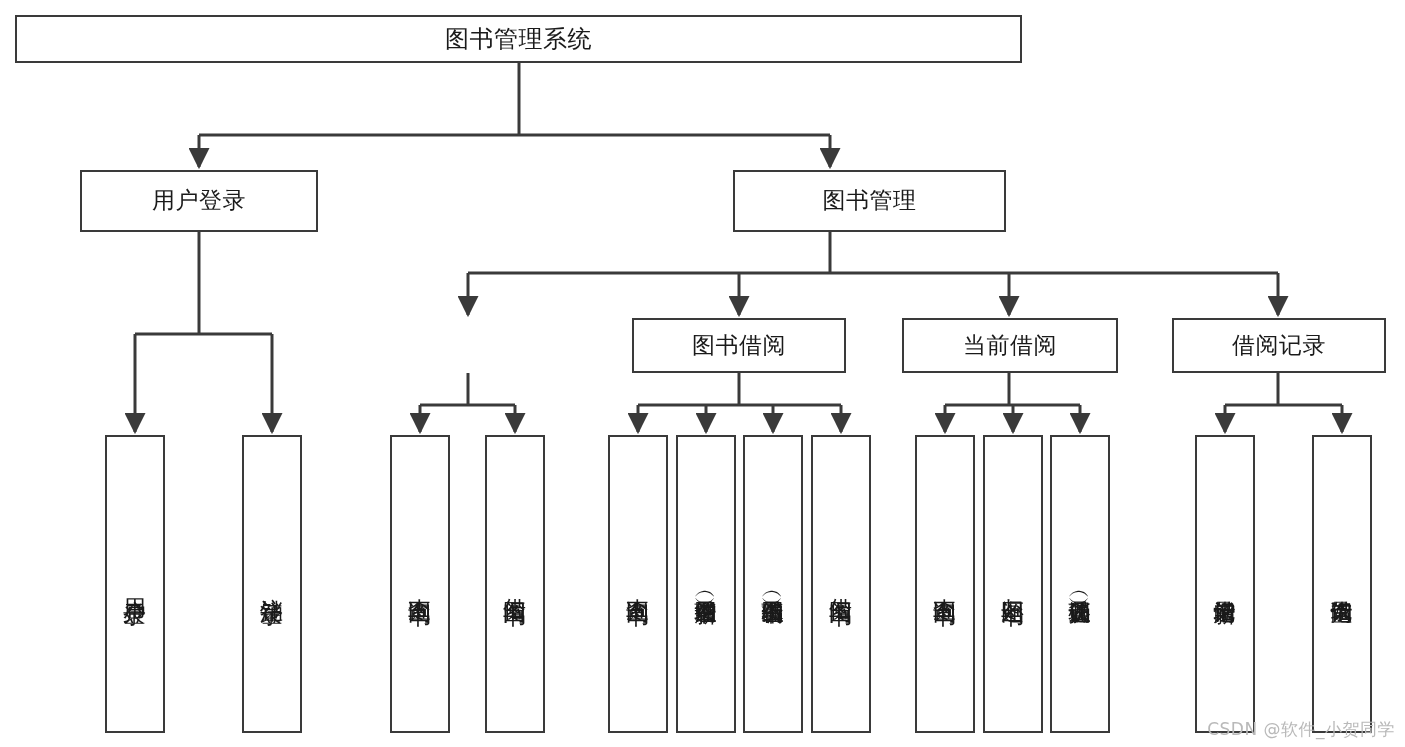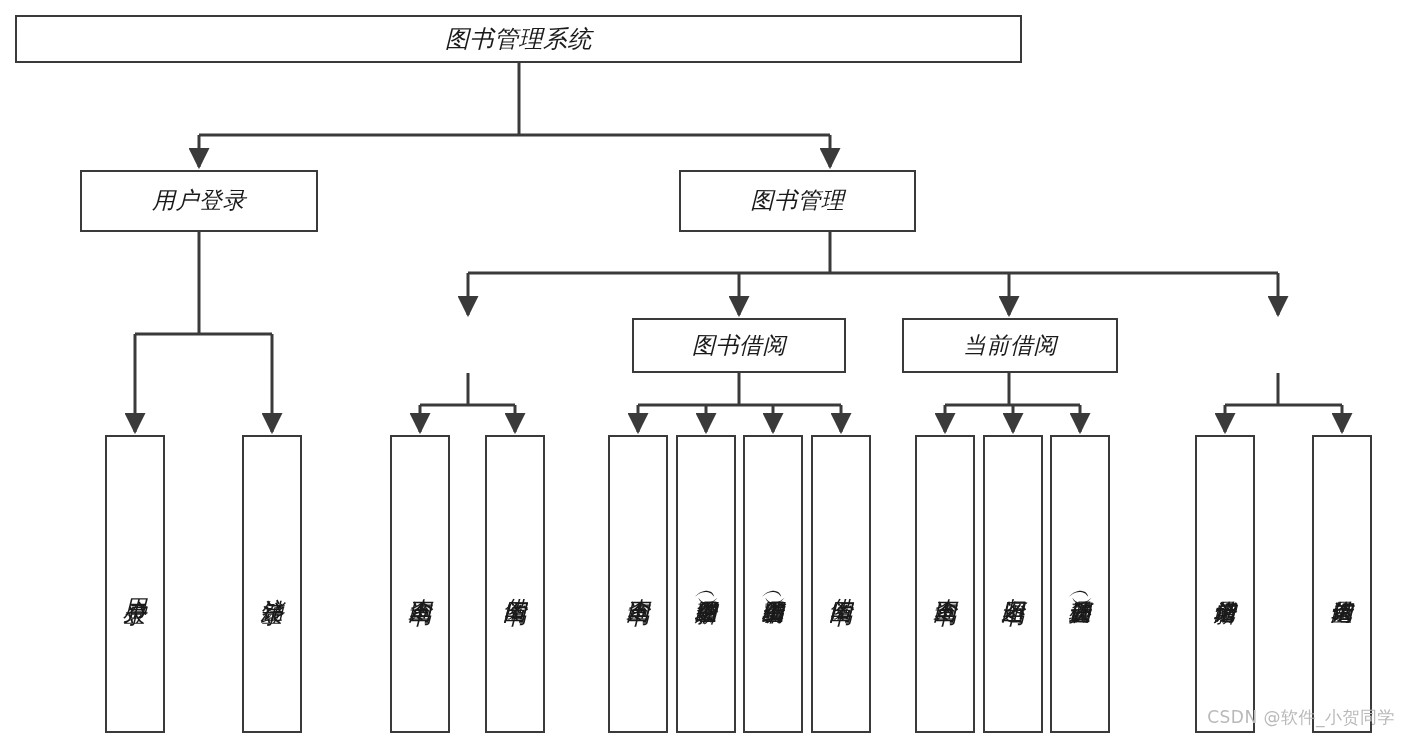--- a/index.html
+++ b/index.html
@@ -34,21 +34,20 @@
     display: flex;
     align-items: center;
     justify-content: center;
     color: #1a1a1a;
   }
   .node .lbl {
     display: block;
     line-height: 1.02;
     letter-spacing: 0.5px;
     white-space: nowrap;
-    font-style: italic;
   }
   .node.horiz .lbl {
     font-size: 23px;
   }
   .node.root .lbl {
     font-size: 24px;
   }
   .node.vert {
     align-items: center;
     justify-content: center;
@@ -64,21 +63,21 @@
     white-space: normal;
     max-height: 100%;
   }
   .node.vert.tall .lbl {
     font-size: 22px;
     letter-spacing: 0px;
   }
   .watermark {
     position: absolute;
     right: 10px;
-    bottom: 18px;
+    bottom: 6px;
     font-size: 17px;
     color: #b9b9b9;
     letter-spacing: 0.5px;
     white-space: nowrap;
     font-family: "DejaVu Sans", "Liberation Sans", sans-serif;
   }
 </style>
 </head>
 <body>
 
@@ -137,30 +136,33 @@
     </g>
   </svg>
 
   <div class="node root horiz" style="left:15px; top:15px; width:1007px; height:48px;">
     <span class="lbl">图书管理系统</span>
   </div>
 
   <div class="node horiz" style="left:80px; top:170px; width:238px; height:62px;">
     <span class="lbl">用户登录</span>
   </div>
-  <div class="node horiz" style="left:679px; top:170px; width:237px; height:62px;">
+  <div class="node horiz" style="left:733px; top:170px; width:273px; height:62px;">
     <span class="lbl">图书管理</span>
   </div>
 
   <div class="node horiz" style="left:632px; top:318px; width:214px; height:55px;">
     <span class="lbl">图书借阅</span>
   </div>
   <div class="node horiz" style="left:902px; top:318px; width:216px; height:55px;text-align:right;">
     <span class="lbl">当前借阅</span>
   </div>
+  <div class="node horiz" style="left:1172px; top:318px; width:214px; height:55px;">
+    <span class="lbl">借阅记录</span>
+  </div>
 
   <div class="node vert" style="left:105px; top:435px; width:60px; height:298px;">
     <span class="lbl">用户登录</span>
   </div>
   <div class="node vert" style="left:242px; top:435px; width:60px; height:298px;">
     <span class="lbl">注销登录</span>
   </div>
 
   <div class="node vert" style="left:390px; top:435px; width:60px; height:298px;">
     <span class="lbl">查询图书</span>

